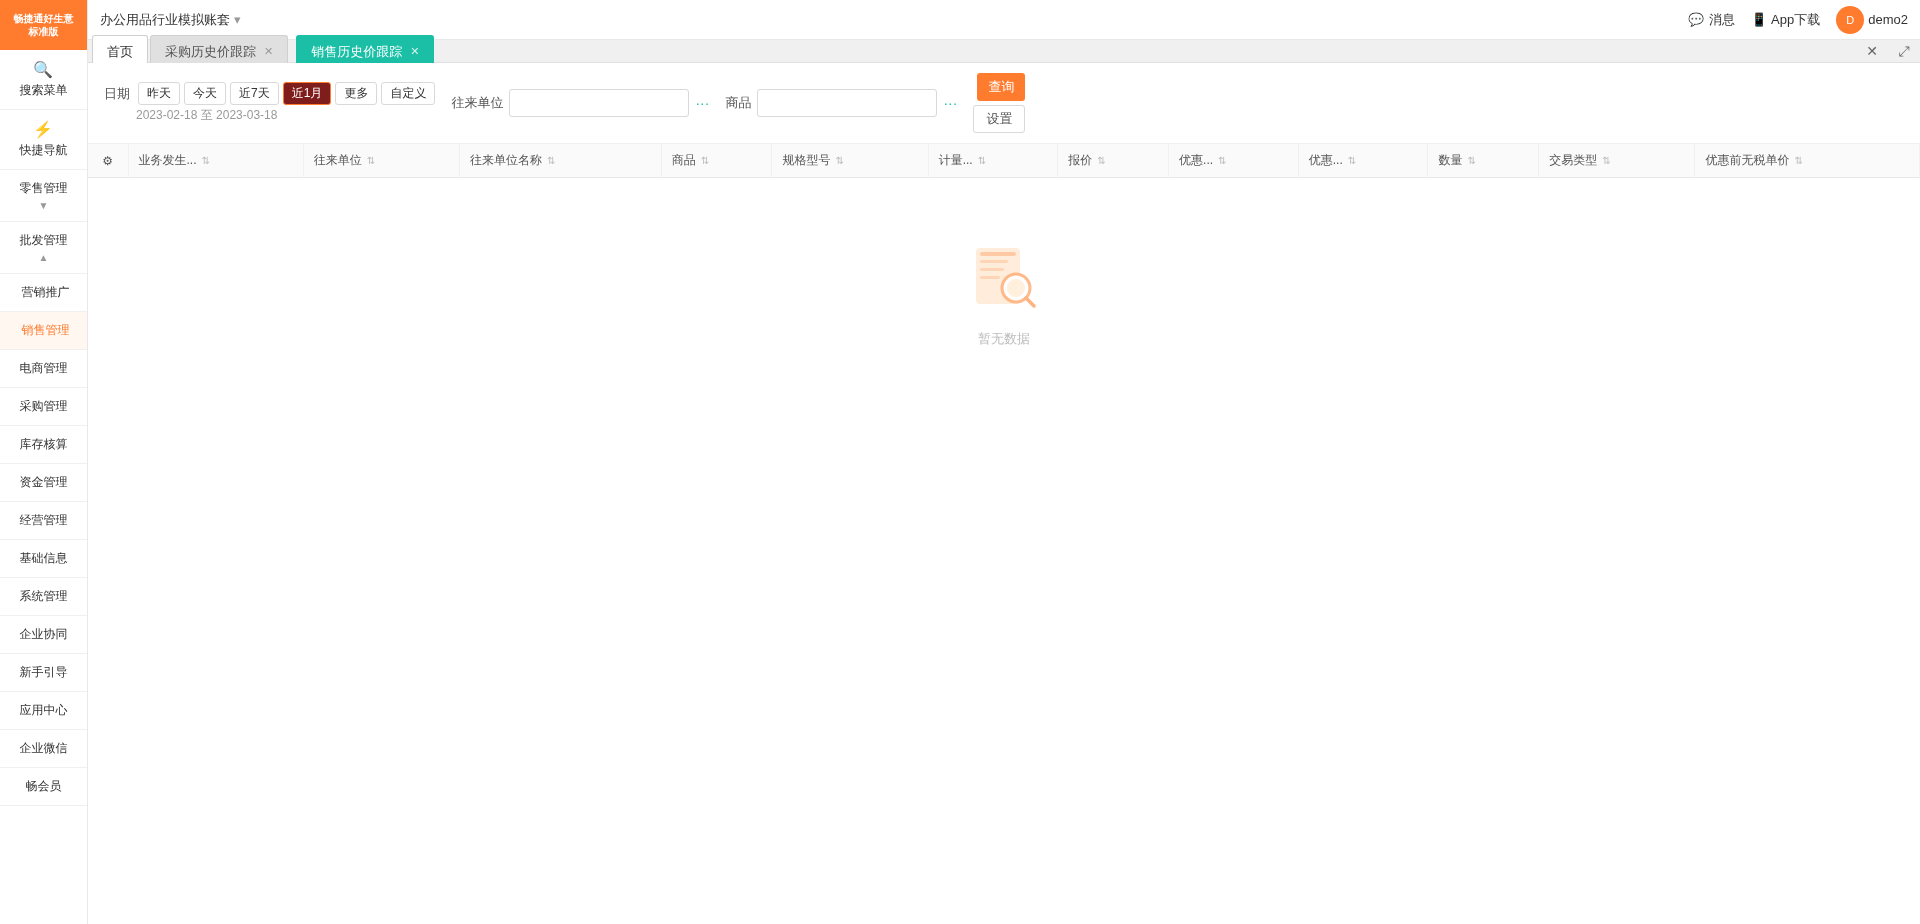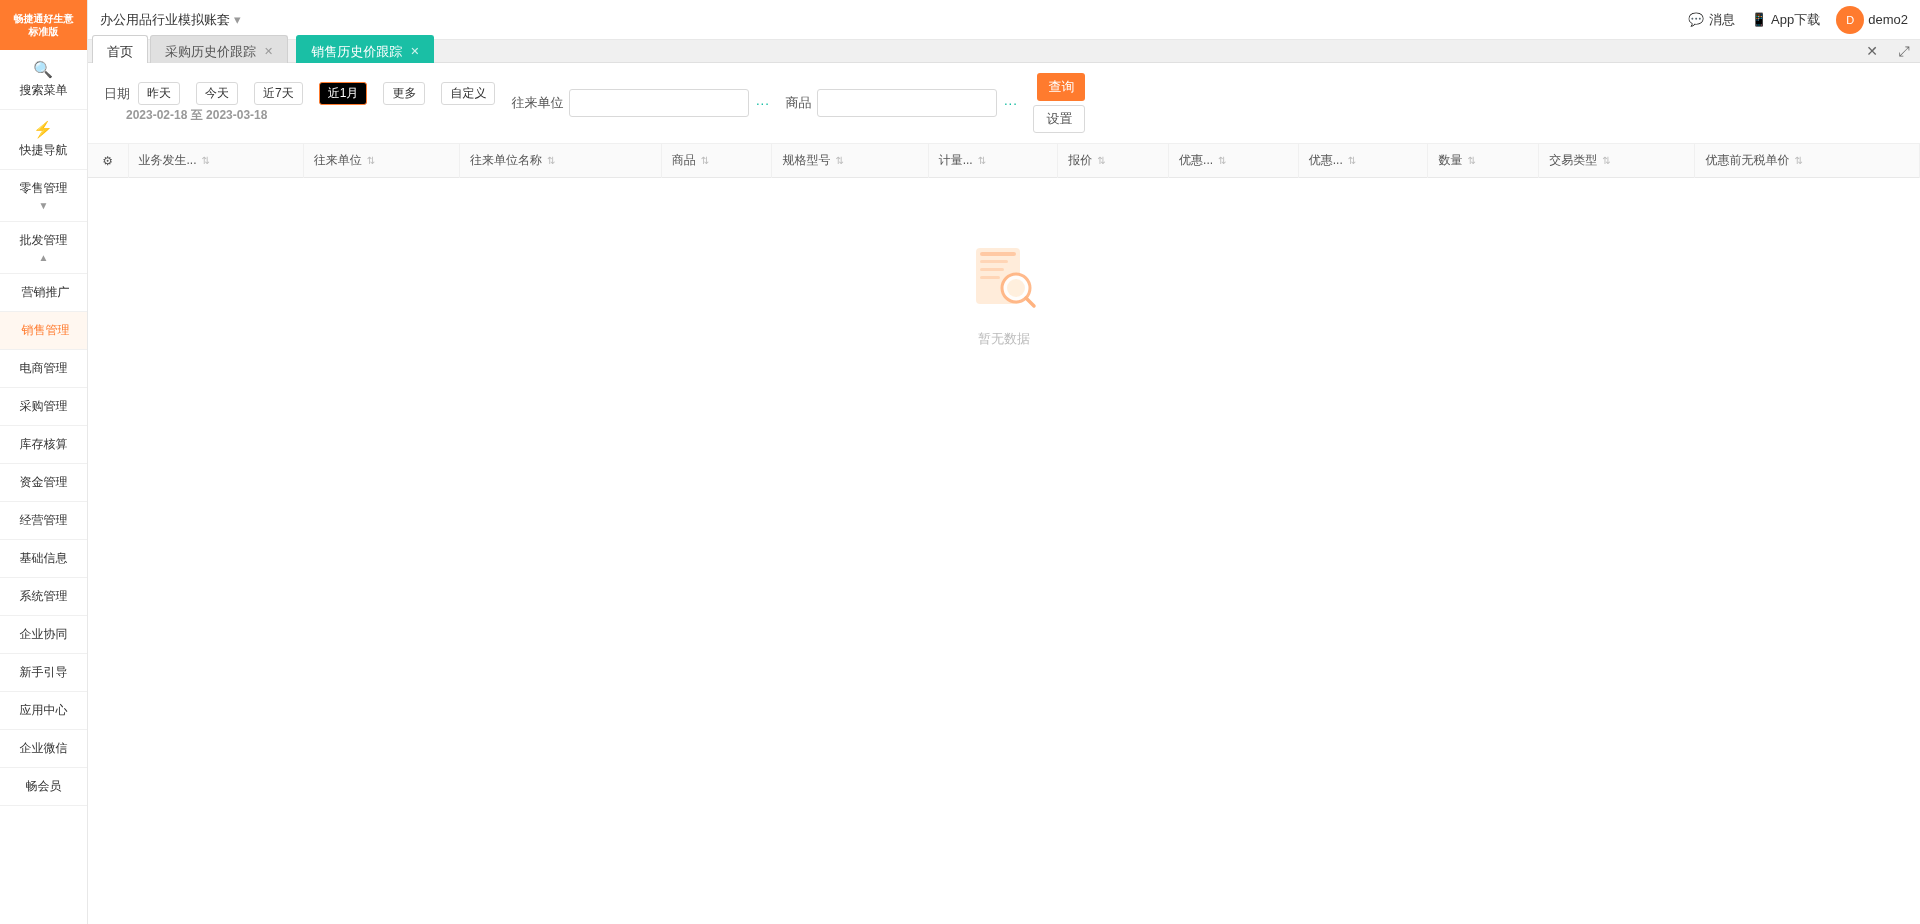--- a/index.html
+++ b/index.html
@@ -231,33 +231,33 @@
       flex-wrap: wrap;
     }
     .filter-label {
       font-size: 13px;
       color: #555;
       white-space: nowrap;
     }
     .date-btns {
       display: flex;
       align-items: center;
-      gap: 16px;
+      gap: 4px;
     }
     .date-btn {
       padding: 2px 8px;
       border: 1px solid #d9d9d9;
       border-radius: 3px;
       font-size: 12px;
       cursor: pointer;
       color: #333;
       background: #fff;
     }
     .date-btn.active {
-      background: #000000;
+      background: #7f1d1d;
       color: #fff;
       border-color: #ff7b2e;
     }
     .date-range-text {
       font-size: 12px;
       color: #999;
       margin-top: 2px;
     }
     .filter-input-group {
       display: flex;
@@ -505,21 +505,21 @@
           <span class="filter-label">日期</span>
           <div class="date-btns">
             <button class="date-btn">昨天</button>
             <button class="date-btn">今天</button>
             <button class="date-btn">近7天</button>
             <button class="date-btn active">近1月</button>
             <button class="date-btn">更多</button>
             <button class="date-btn">自定义</button>
           </div>
         </div>
-        <div class="date-range-text" style="margin-left:22px;font-weight:bold;">2023-02-18 至 2023-03-18</div>
+        <div class="date-range-text" style="margin-left:32px;">2023-02-18 至 2023-03-18</div>
       </div>
 
       <div class="filter-input-group">
         <span class="filter-label">往来单位</span>
         <input type="text" class="filter-input" style="width: 180px;">
         <span class="filter-dots">···</span>
       </div>
 
       <div class="filter-input-group">
         <span class="filter-label">商品</span>

